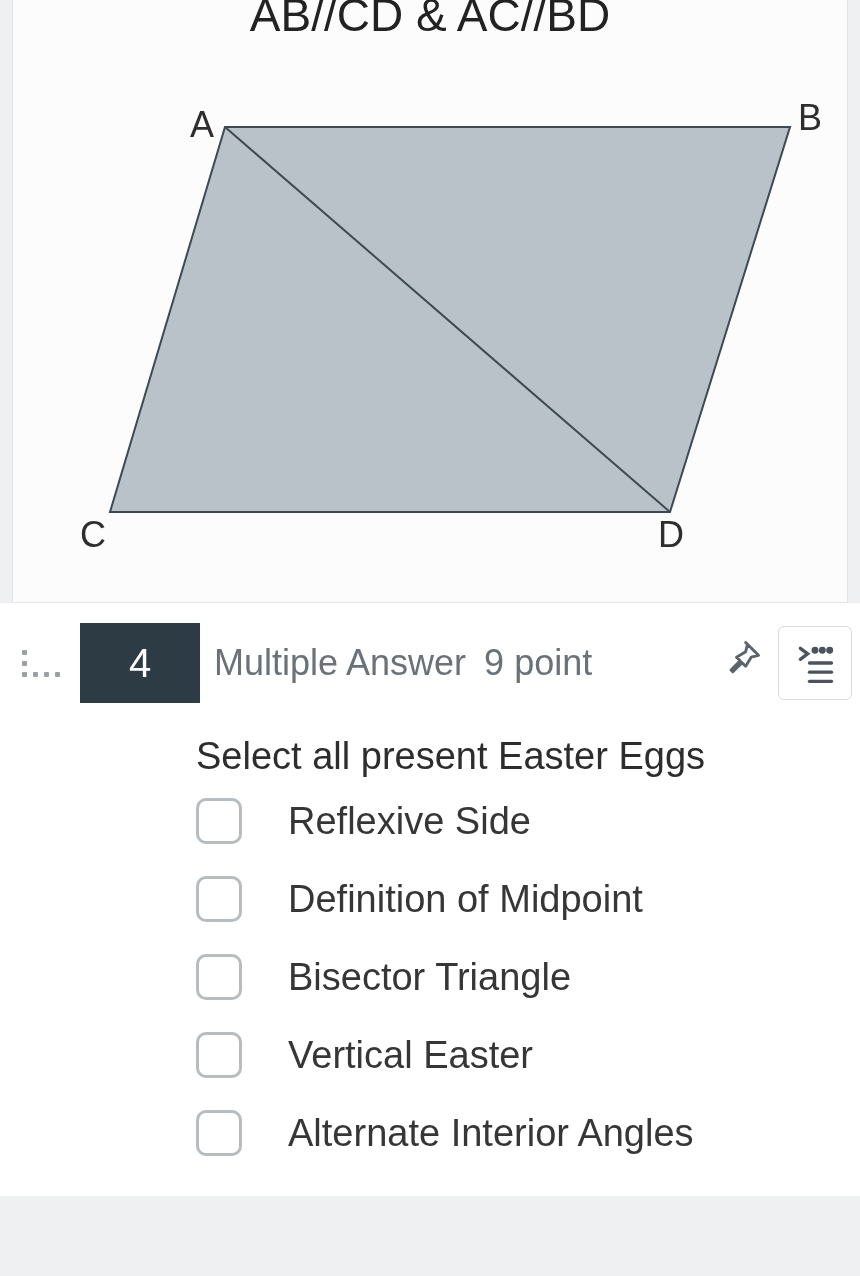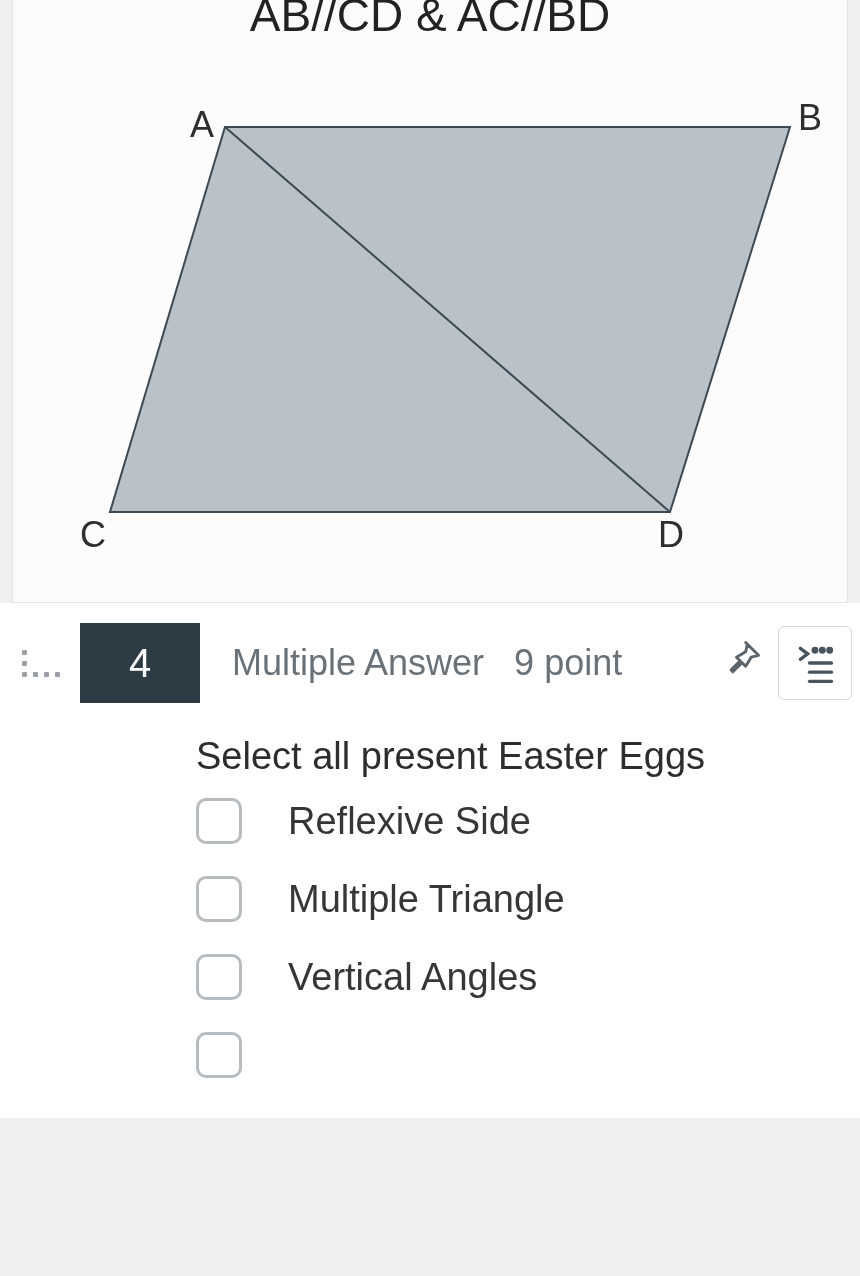--- a/index.html
+++ b/index.html
@@ -65,22 +65,22 @@
     width: 120px;
     height: 80px;
     display: flex;
     align-items: center;
     justify-content: center;
     font-weight: 400;
   }
   .q-meta {
     display: flex;
     align-items: center;
-    gap: 30px;
-    padding-left: 32px;
+    gap: 18px;
+    padding-left: 14px;
     color: #6a7278;
     font-size: 36px;
     flex: 1;
   }
   .pin-icon {
     color: #6a7278;
     font-size: 40px;
     transform: rotate(0deg);
     margin-right: 14px;
   }
@@ -187,23 +187,28 @@
 
   <div class="prompt">Select all present Easter Eggs</div>
 
   <div class="options">
     <label class="opt">
       <span class="chk"></span>
       <span class="opt-label">Reflexive Side</span>
     </label>
     <label class="opt">
       <span class="chk"></span>
-      <span class="opt-label">Multiple Triangle</span>
-    </label>
-    <label class="opt">
-      <span class="chk"></span>
-      <span class="opt-label">Vertical Angles</span>
-    </label>
-    <label class="opt">
-      <span class="chk"></span>
+      <span class="opt-label">Definition of Midpoint</span>
+    </label>
+    <label class="opt">
+      <span class="chk"></span>
+      <span class="opt-label">Bisector Triangle</span>
+    </label>
+    <label class="opt">
+      <span class="chk"></span>
+      <span class="opt-label">Vertical Easter</span>
+    </label>
+    <label class="opt">
+      <span class="chk"></span>
+      <span class="opt-label">Alternate Interior Angles</span>
     </label>
   </div>
 </div>
 
 </body></html>

